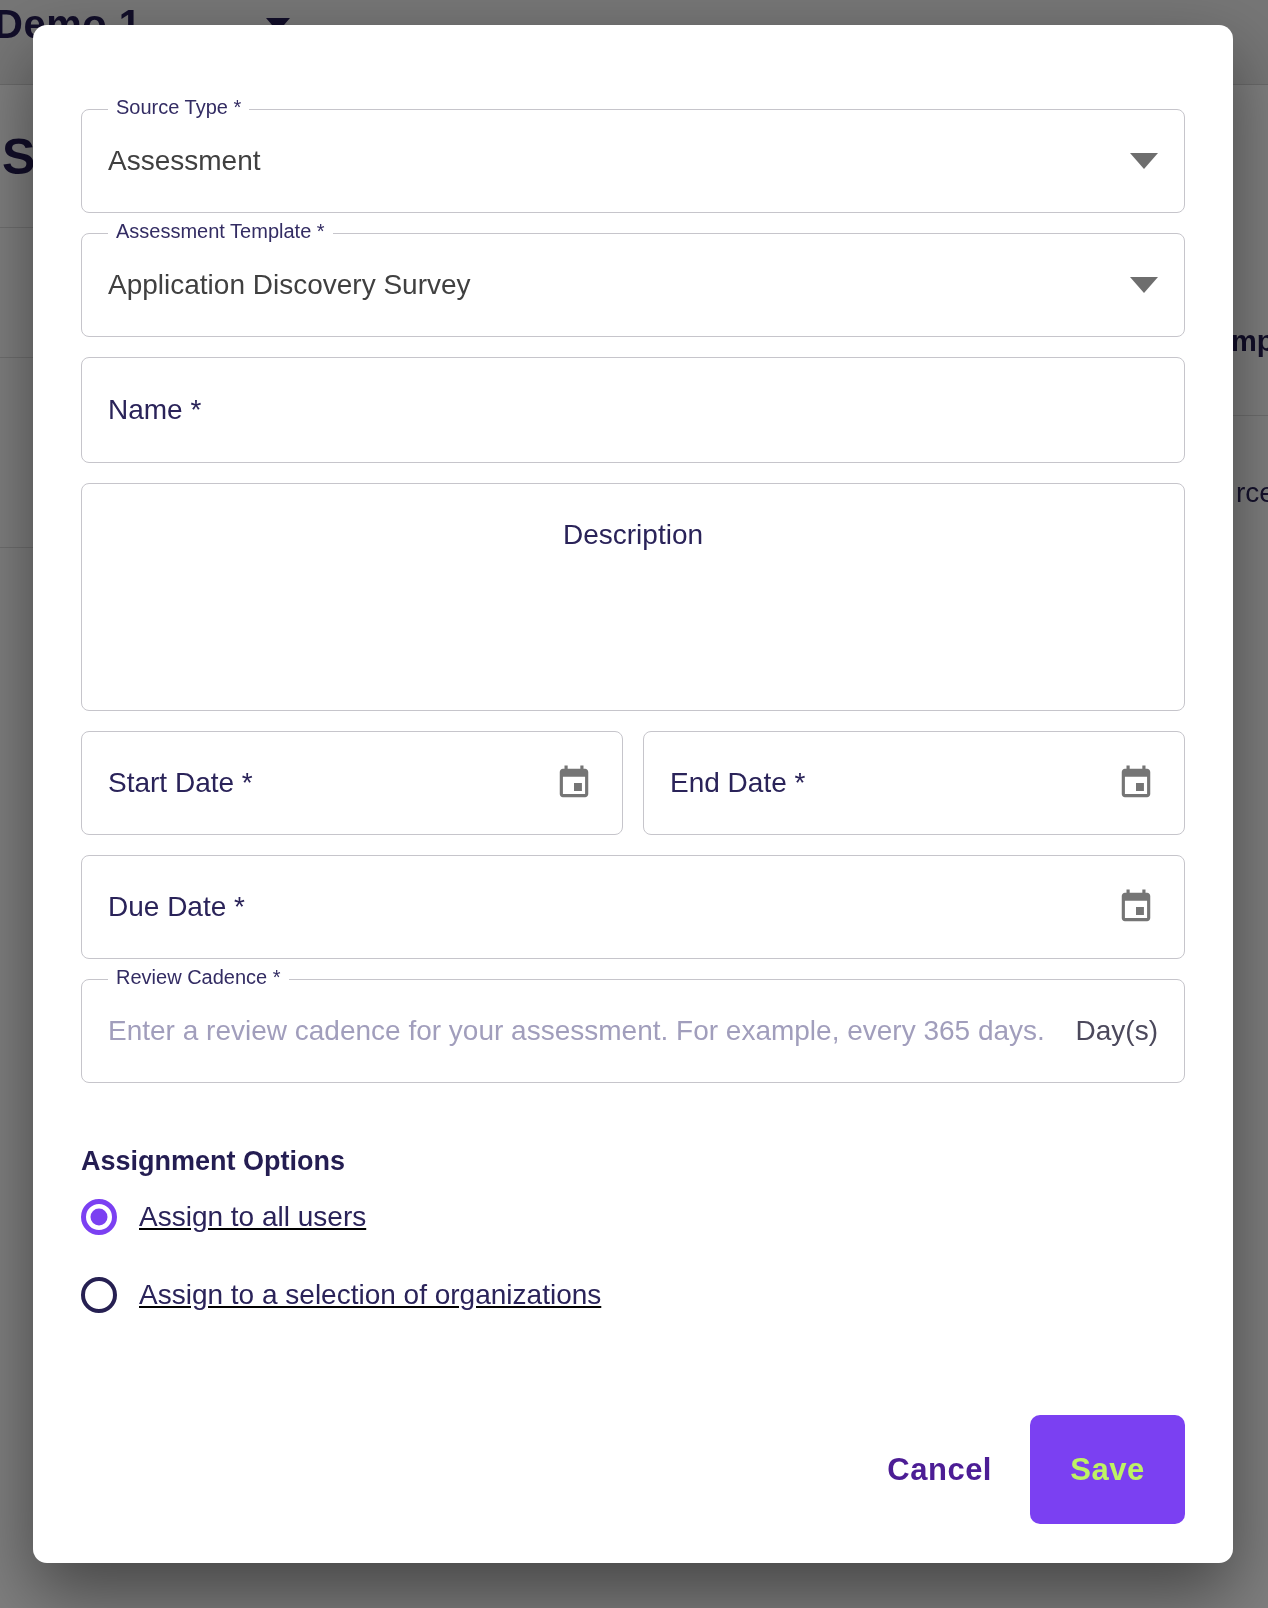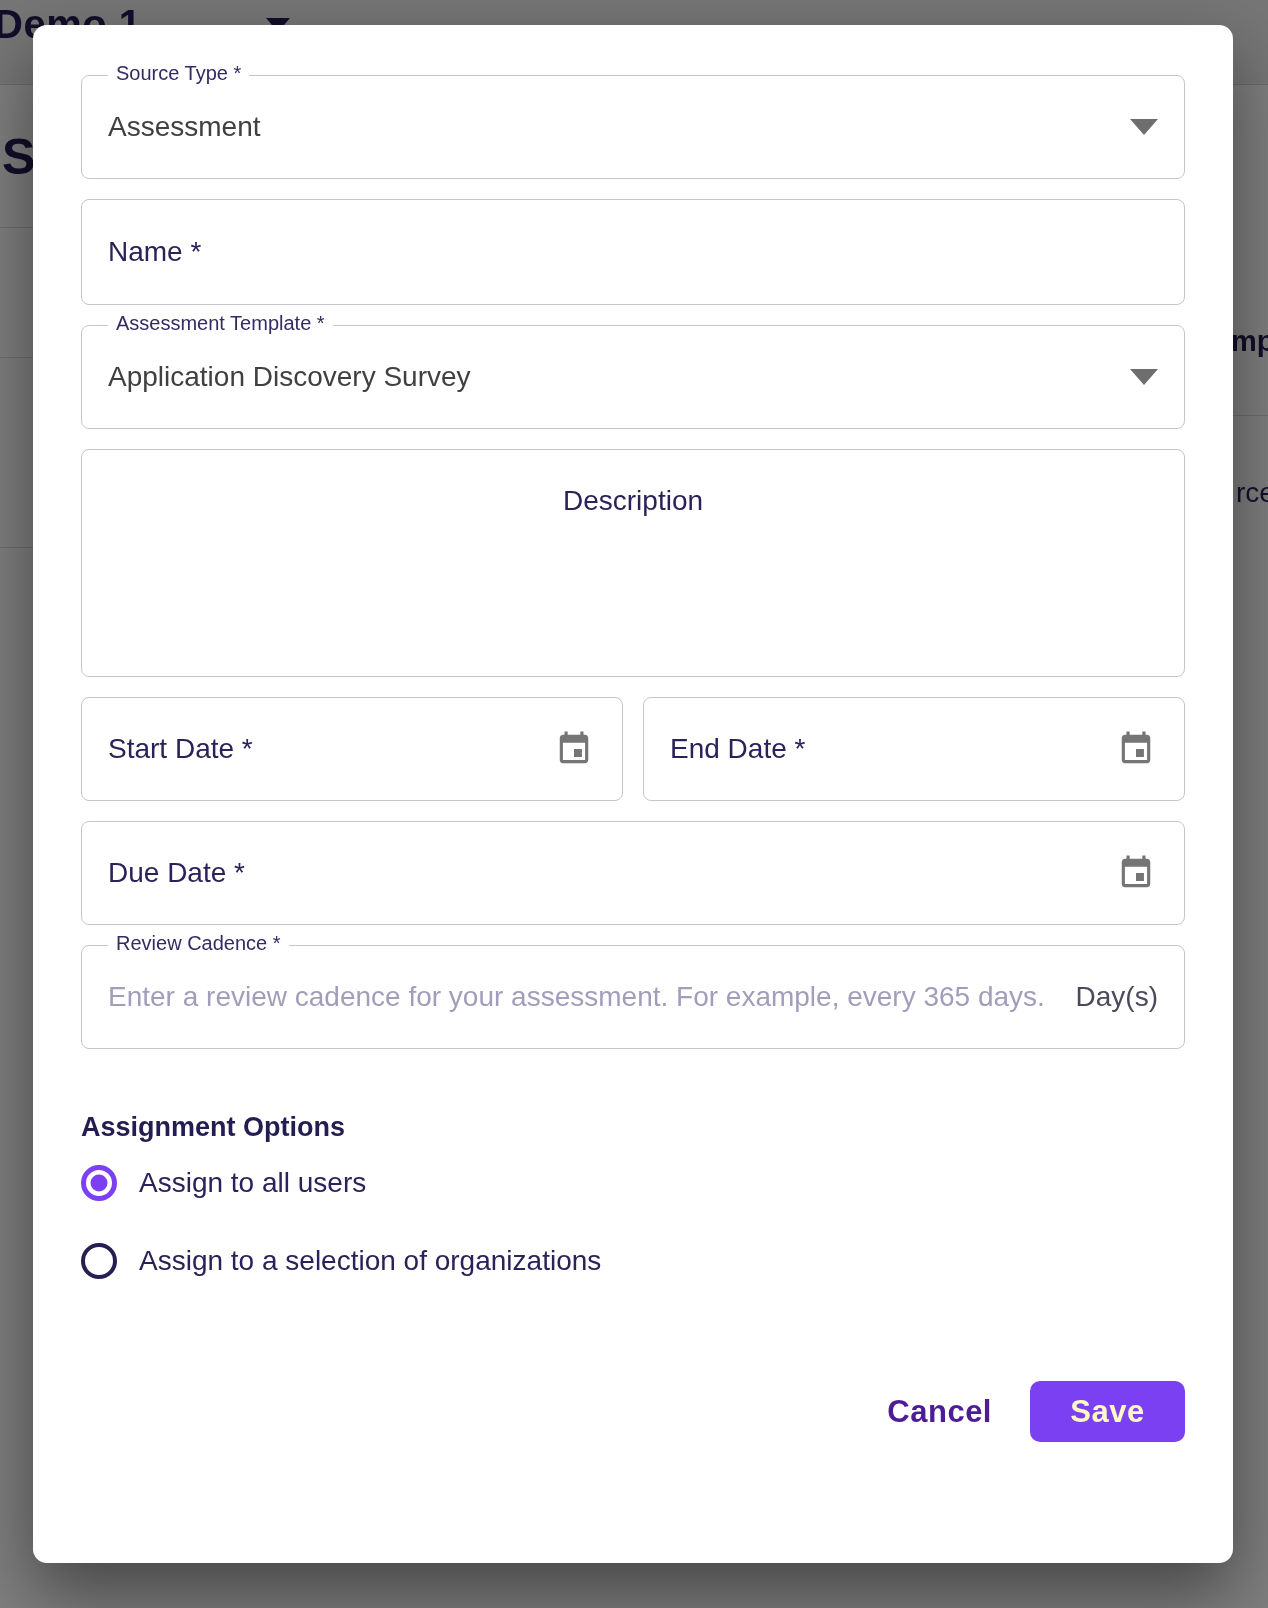--- a/index.html
+++ b/index.html
@@ -70,21 +70,21 @@
     font-size:20px; color:#332c63; white-space:nowrap;
   }
   .field-value { font-size:28px; color:#404040; }
   .field input, .field textarea {
     border:none; outline:none; background:transparent; flex:1;
     font-family:inherit; font-size:28px; color:#2a2359; min-width:0;
   }
   input.navy-ph::placeholder, textarea.navy-ph::placeholder { color:#2a2359; opacity:1; }
   input.gray-ph::placeholder { color:#a19ebc; opacity:1; }
 
-  .mt-src  { margin-top:16px;text-align:center; }
+  .mt-src  { margin-top:50px;text-align:center; }
   .mt-20   { margin-top:20px; }
   .field-name { height:106px; }
   .field-desc { height:228px; align-items:flex-start; }
   .field-desc textarea { height:100%; resize:none; padding-top:34px; line-height:34px;text-align:center; }
 
   .date-row { display:flex; gap:20px; margin-top:20px; }
   .date-row .field { flex:1; }
 
   .arrow-down {
     width:0; height:0; margin-left:auto;
@@ -95,21 +95,21 @@
     margin-left:auto; width:44px; height:44px; border:none; background:none;
     display:flex; align-items:center; justify-content:center; cursor:pointer; flex:none;
   }
   .cal-btn svg { width:38px; height:38px; fill:#757575; }
 
   .suffix { font-size:28px; color:#4c495c; margin-left:18px; flex:none; }
 
   .section-heading {
     margin-top:62px; font-size:27px; line-height:32px; font-weight:700; color:#241d52;
   }
-  .radio-row { display:flex; align-items:center; height:40px; margin-top:20px; }
+  .radio-row { display:flex; align-items:center; height:40px; margin-top:20px;text-decoration:underline; }
   .radio-row + .radio-row { margin-top:38px;text-align:center; }
   .radio {
     width:36px; height:36px; border-radius:50%; flex:none; position:relative;
     margin-left:0;
   }
   .radio.unselected { border:4px solid #262052; }
   .radio.selected  { border:5px solid #7b40f2; }
   .radio.selected::after {
     content:""; position:absolute; left:50%; top:50%;
     width:17px; height:17px; border-radius:50%; background:#7b40f2;
@@ -119,22 +119,22 @@
 
   .btn-row {
     margin-top:100px; display:flex; align-items:center; justify-content:flex-end;
   }
   .cancel-btn {
     background:none; border:none; cursor:pointer;
     font-family:inherit; font-size:31px; font-weight:700; color:#4c1d95;
     letter-spacing:.5px; margin-right:24px; padding:10px 14px;
   }
   .save-btn {
-    width:155px; height:61px; border:none; border-radius:10px; cursor:pointer;
-    background:#7b40f2; color:#fef9c3;
+    width:155px; height:109px; border:none; border-radius:10px; cursor:pointer;
+    background:#7b40f2; color:#bef264;
     font-family:inherit; font-size:31px; font-weight:700; letter-spacing:.5px;
   }
 </style>
 </head>
 <body>
 
 <div class="backdrop">
   <div class="bd-topbar">
     <div class="bd-top-title">Demo 1</div>
     <div class="bd-caret"></div>
@@ -151,28 +151,28 @@
 <div class="overlay"></div>
 
 <div class="modal">
 
   <div class="field mt-src">
     <span class="float-label">Source Type *</span>
     <span class="field-value">Assessment</span>
     <span class="arrow-down"></span>
   </div>
 
-  <div class="field field-name mt-20">
-    <input class="navy-ph" type="text" placeholder="Name *" style="">
-  </div>
-
   <div class="field mt-20">
     <span class="float-label">Assessment Template *</span>
     <span class="field-value">Application Discovery Survey</span>
     <span class="arrow-down"></span>
+  </div>
+
+  <div class="field field-name mt-20">
+    <input class="navy-ph" type="text" placeholder="Name *" style="">
   </div>
 
   <div class="field field-desc mt-20">
     <textarea class="navy-ph" placeholder="Description" style=""></textarea>
   </div>
 
   <div class="date-row">
     <div class="field">
       <input class="navy-ph" type="text" placeholder="Start Date *" style="">
       <button class="cal-btn">

